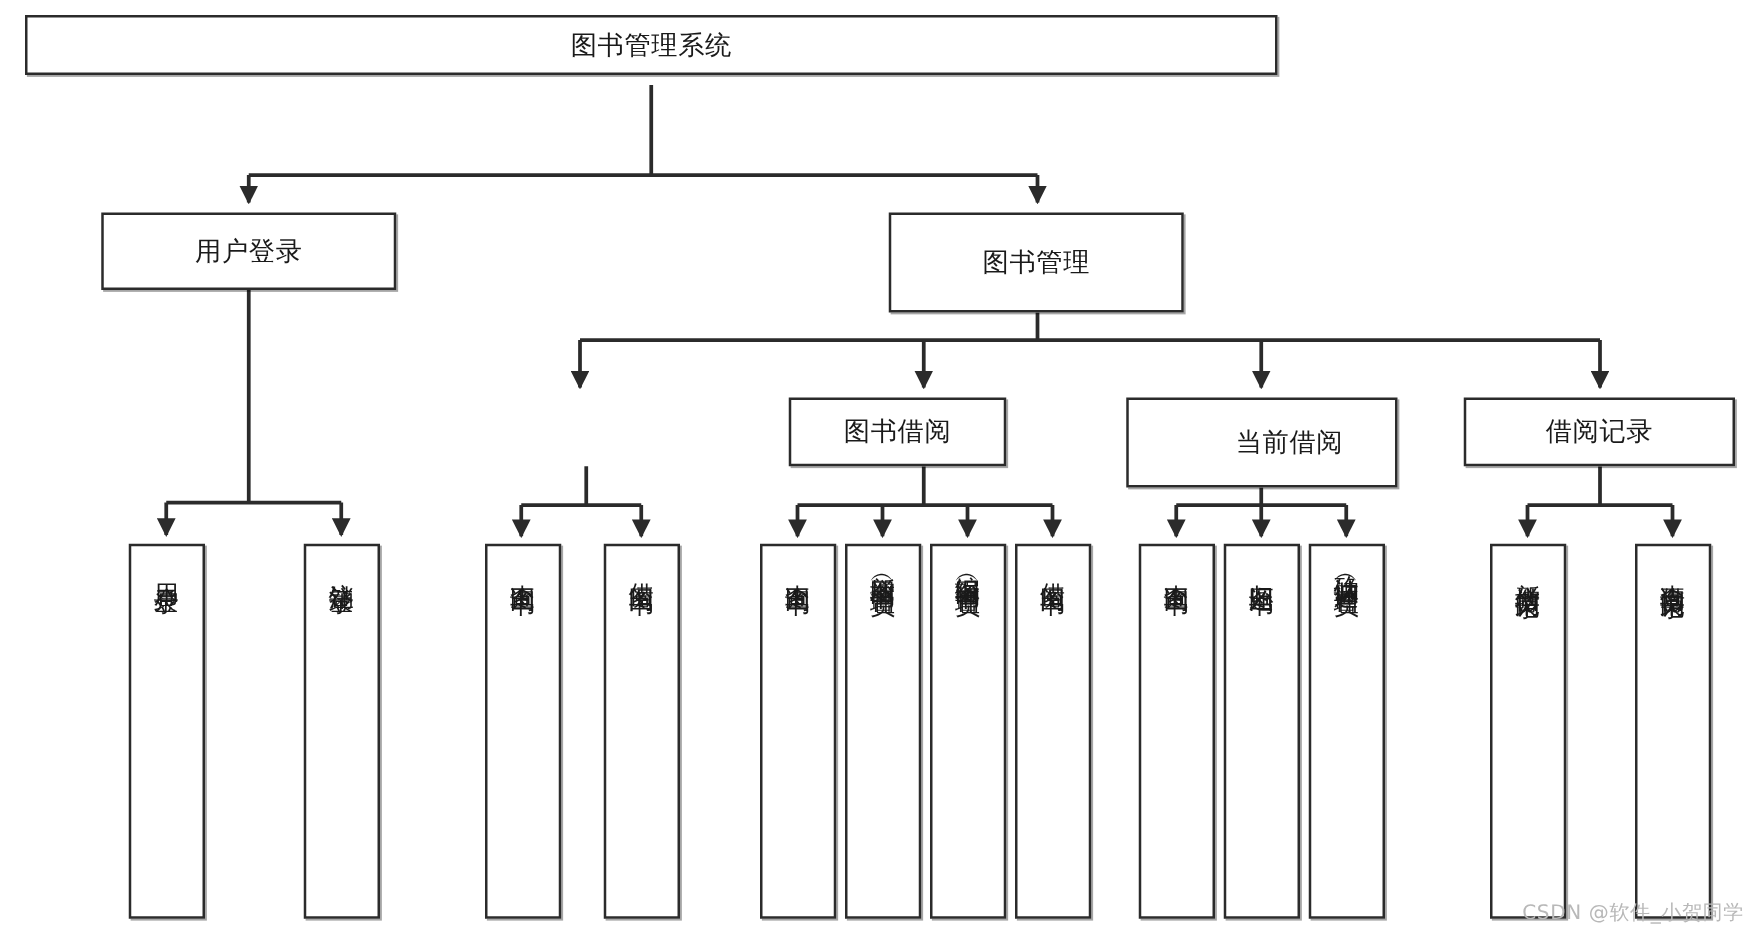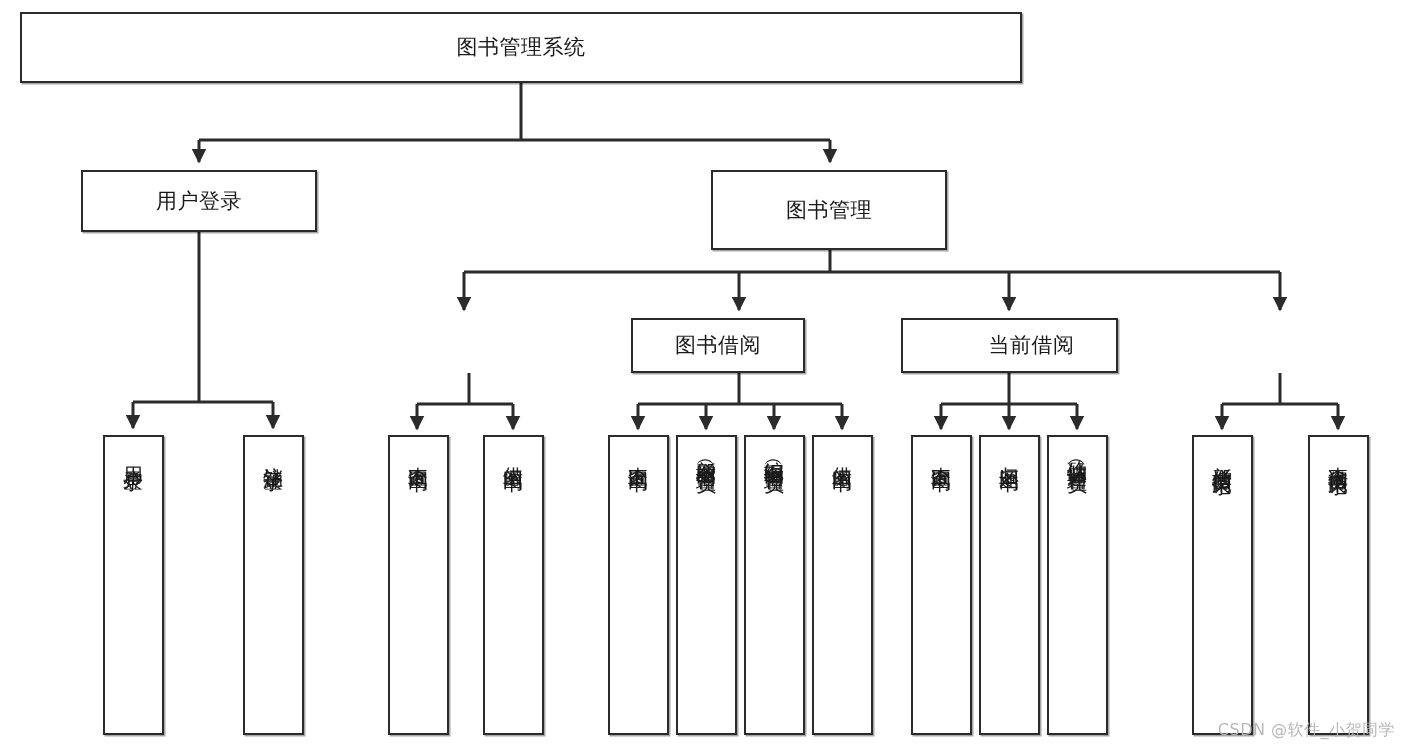--- a/index.html
+++ b/index.html
@@ -120,36 +120,39 @@
       <path d="M 1009 404 L 1009 429" marker-end="url(#arrow)"></path>
       <path d="M 1077 404 L 1077 429" marker-end="url(#arrow)"></path>
 
       <path d="M 1280 373 L 1280 404"></path>
       <path d="M 1222 404 L 1338 404"></path>
       <path d="M 1222 404 L 1222 429" marker-end="url(#arrow)"></path>
       <path d="M 1338 404 L 1338 429" marker-end="url(#arrow)"></path>
     </g>
   </svg>
 
-  <div class="node-box" style="left:20px; top:12px; width:1002px; height:71px;justify-content:center;">
+  <div class="node-box" style="left:20px; top:12px; width:1002px; height:48px;justify-content:center;">
     <span class="node-label">图书管理系统</span>
   </div>
 
   <div class="node-box" style="left:81px; top:170px; width:236px; height:62px;">
     <span class="node-label">用户登录</span>
   </div>
   <div class="node-box" style="left:711px; top:170px; width:236px; height:80px;">
     <span class="node-label">图书管理</span>
   </div>
 
   <div class="node-box" style="left:631px; top:318px; width:174px; height:55px;">
     <span class="node-label">图书借阅</span>
   </div>
-  <div class="node-box" style="left:901px; top:318px; width:217px; height:55px;padding-left:44px;">
+  <div class="node-box" style="left:901px; top:318px; width:217px; height:72px;padding-left:44px;">
     <span class="node-label">当前借阅</span>
+  </div>
+  <div class="node-box" style="left:1171px; top:318px; width:217px; height:55px;">
+    <span class="node-label">借阅记录</span>
   </div>
 
   <div class="node-box vertical" style="left:103px; top:435px; width:61px; height:300px;">
     <span class="node-label">用户登录</span>
   </div>
   <div class="node-box vertical" style="left:243px; top:435px; width:61px; height:300px;">
     <span class="node-label">注销登录</span>
   </div>
 
   <div class="node-box vertical" style="left:388px; top:435px; width:61px; height:300px;">

